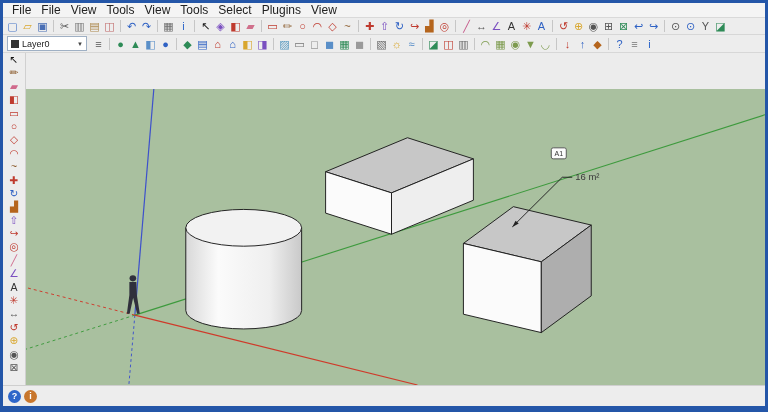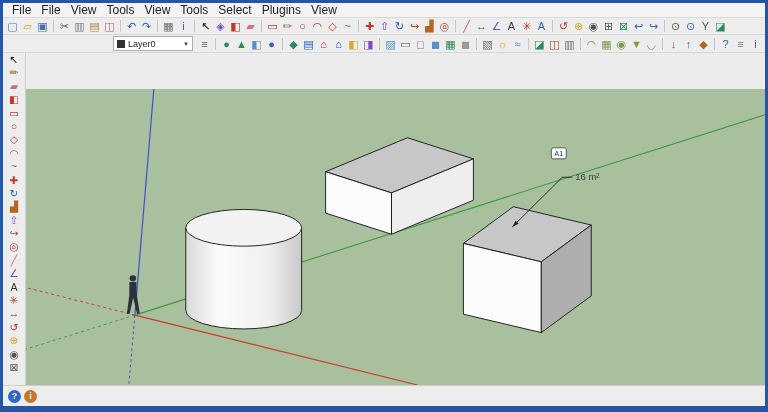--- a/index.html
+++ b/index.html
@@ -17,21 +17,21 @@
     background:rgba(255,255,255,.18);border-radius:2px;cursor:default;}
   .win-btn.close{background:#c4433a;}
   
   .menubar{height:14px;flex:0 0 14px;background:#f4f4f4;border-bottom:1px solid #d9d9d9;
     display:flex;align-items:center;padding-left:4px;font-size:12px;color:#222;}
   .menu-item{padding:0 5px;cursor:default;}
   
   .toolbar{background:#ededed;border-bottom:1px solid #d7d7d7;display:flex;align-items:center;
     padding:0 2px;overflow:hidden;white-space:nowrap;}
   #toolbar-row1{height:16px;flex:0 0 16px;}
-  #toolbar-row2{height:17px;flex:0 0 17px;justify-content:flex-end;}
+  #toolbar-row2{height:17px;flex:0 0 17px;}
   .ticon{display:inline-block;width:15px;height:14px;line-height:14px;text-align:center;
     font-size:11px;cursor:default;flex:0 0 auto;}
   .tsep{display:inline-block;width:1px;height:12px;background:#c6c6c6;margin:0 3px;flex:0 0 auto;}
   .layer-combo{display:flex;align-items:center;background:#fff;border:1px solid #9fb0c4;height:13px;
     padding:0 3px;gap:3px;font-size:9px;margin:0 4px 0 2px;min-width:72px;color:#222;}
   .layer-swatch{width:8px;height:8px;background:#333;flex:0 0 auto;}
   .layer-arrow{margin-left:auto;font-size:6px;color:#444;}
   
   .main{flex:1 1 auto;display:flex;min-height:0;}
   .palette{width:22px;flex:0 0 22px;background:#ededed;border-right:1px solid #d0d0d0;

